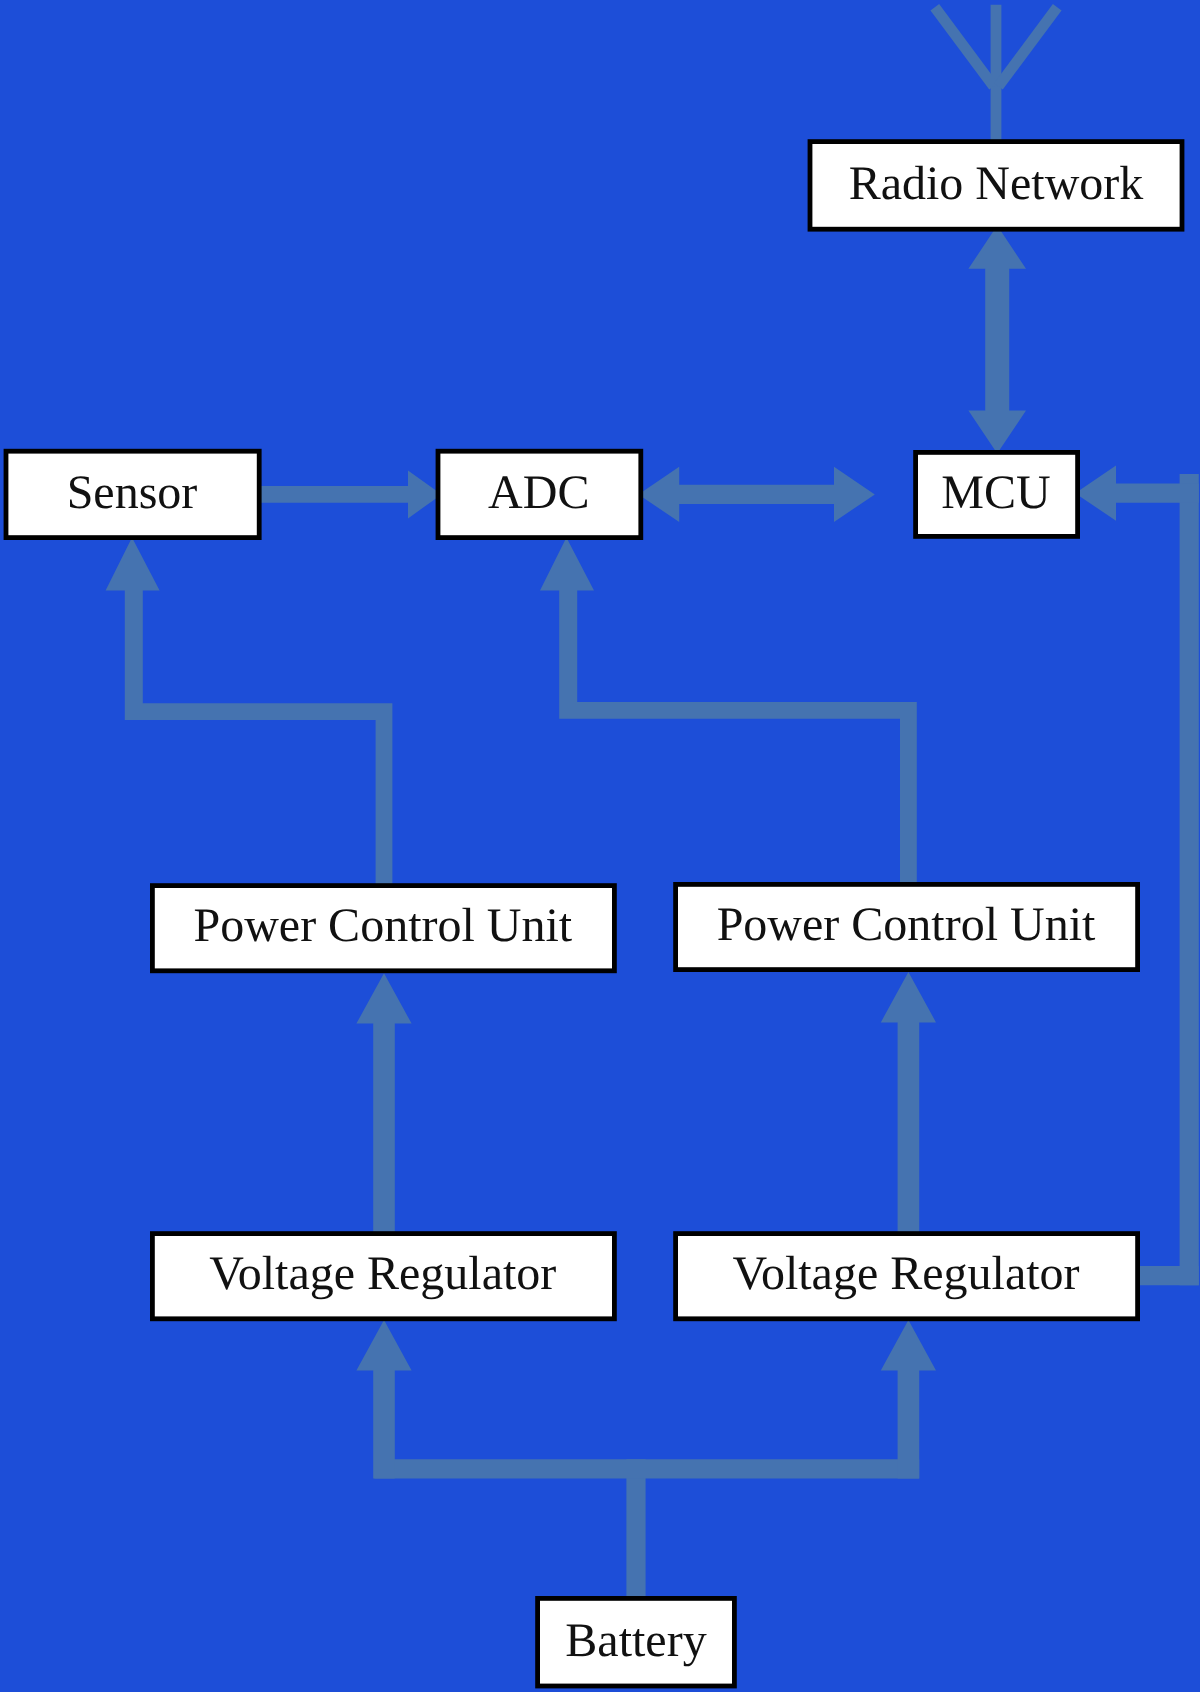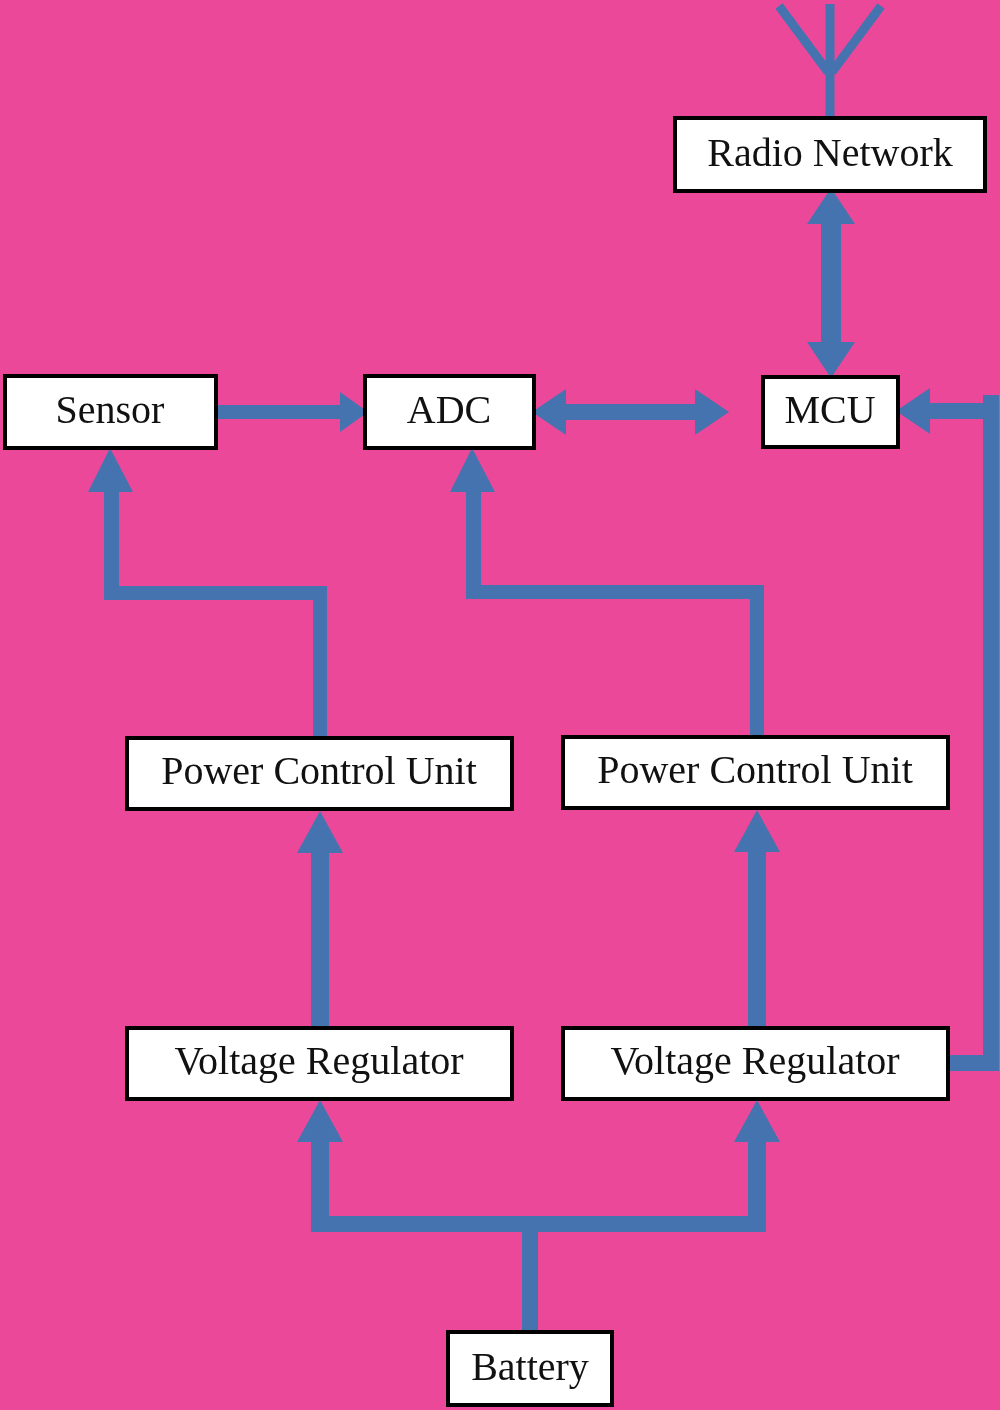--- a/index.html
+++ b/index.html
@@ -11,21 +11,21 @@
   body {
     width: 1000px;
     height: 1410px;
     font-family: "Liberation Serif", "DejaVu Serif", serif;
     overflow: hidden;
   }
   #diagram-root {
     position: relative;
     width: 1000px;
     height: 1410px;
-    background: #ec4899;
+    background: #1d4ed8;
   }
   svg#diagram-canvas {
     position: absolute;
     top: 0;
     left: 0;
     width: 1000px;
     height: 1410px;
     display: block;
   }
   .node-box {

